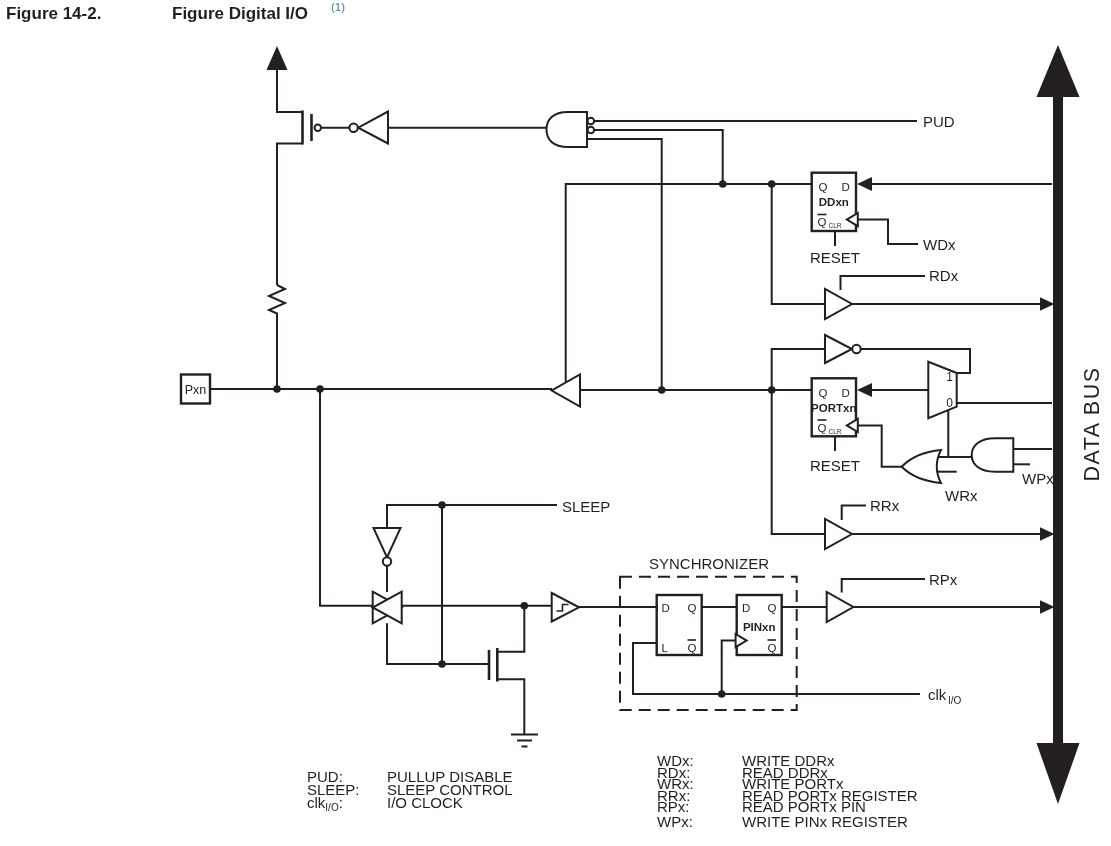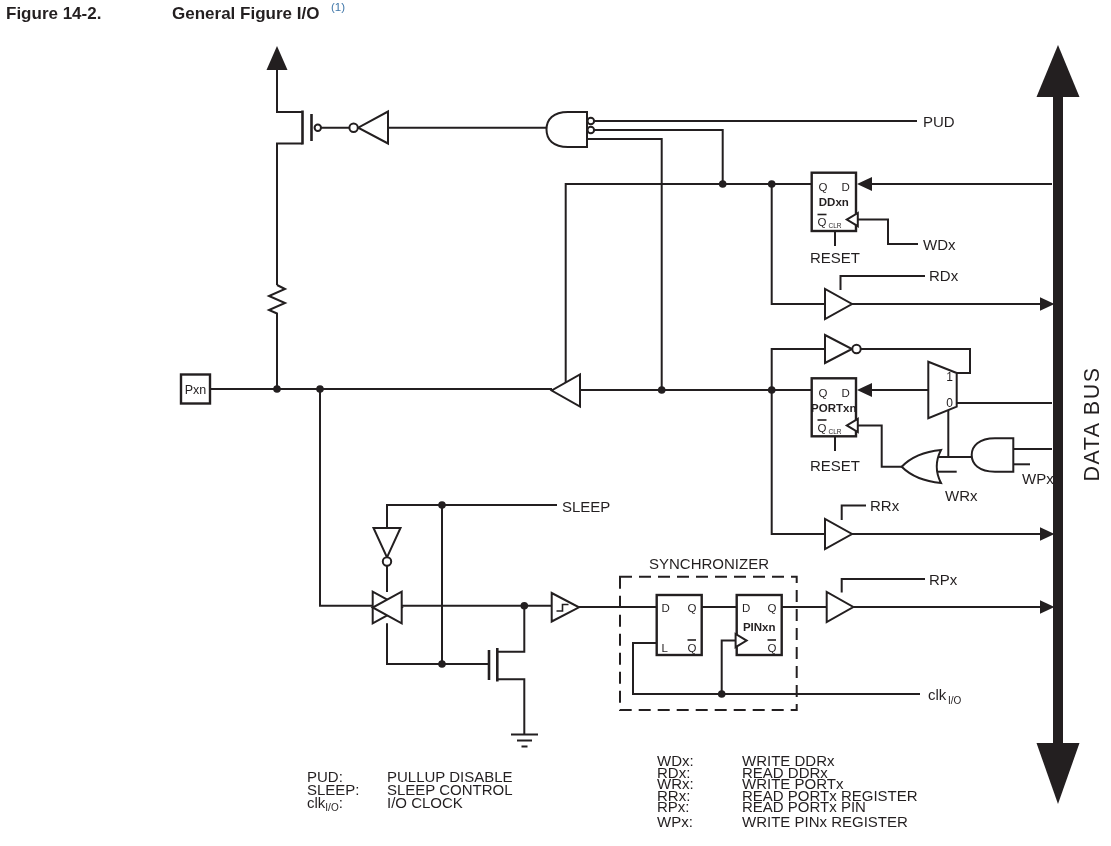--- a/index.html
+++ b/index.html
@@ -29,21 +29,21 @@
   .mux{font-size:12px;}
   .bus{font-size:21.5px;letter-spacing:1.5px;}
 </style>
 </head>
 <body>
 
 <div id="page">
 
   <div id="figtitle">
     <span class="flabel">Figure 14-2.</span>
-    <span class="ftitle">General Figure I/O</span>
+    <span class="ftitle">Figure Digital I/O</span>
     <span class="fnote">(1)</span>
   </div>
 
   <svg width="1111" height="846" viewBox="0 0 1111 846">
 
     <g>
 
       <path class="w" d="M277,66 V112 H302 M302.5,143.5 H277 V285 M277,317 V389
                M321,127.7 H349.5 M388,127.7 H548"></path>
       <path class="w" d="M277,285 L285,289 L269,296 L285,303 L269,310 L277,313.5 V317"></path>

